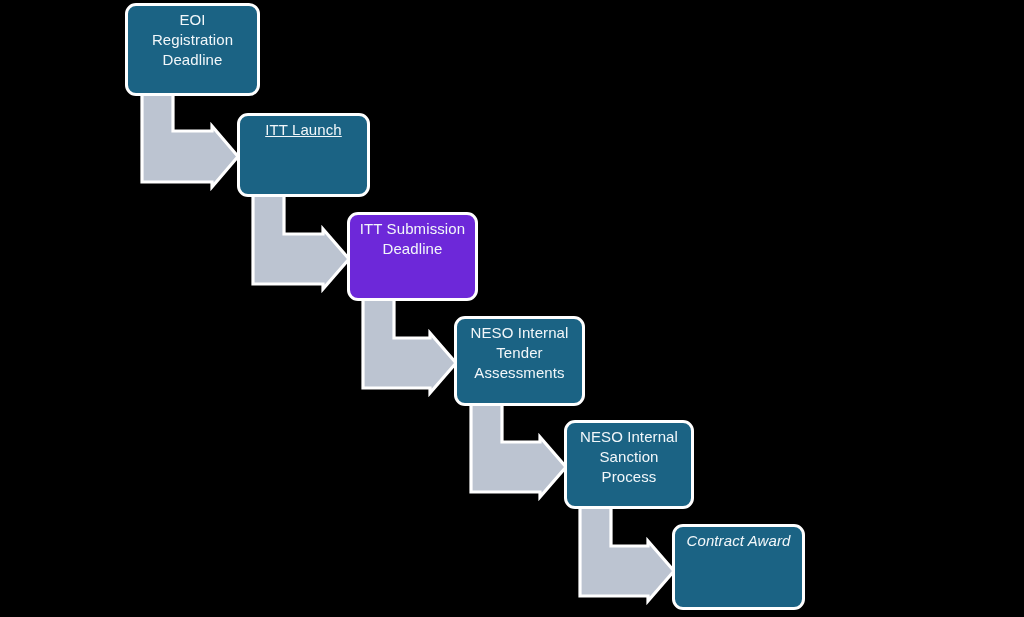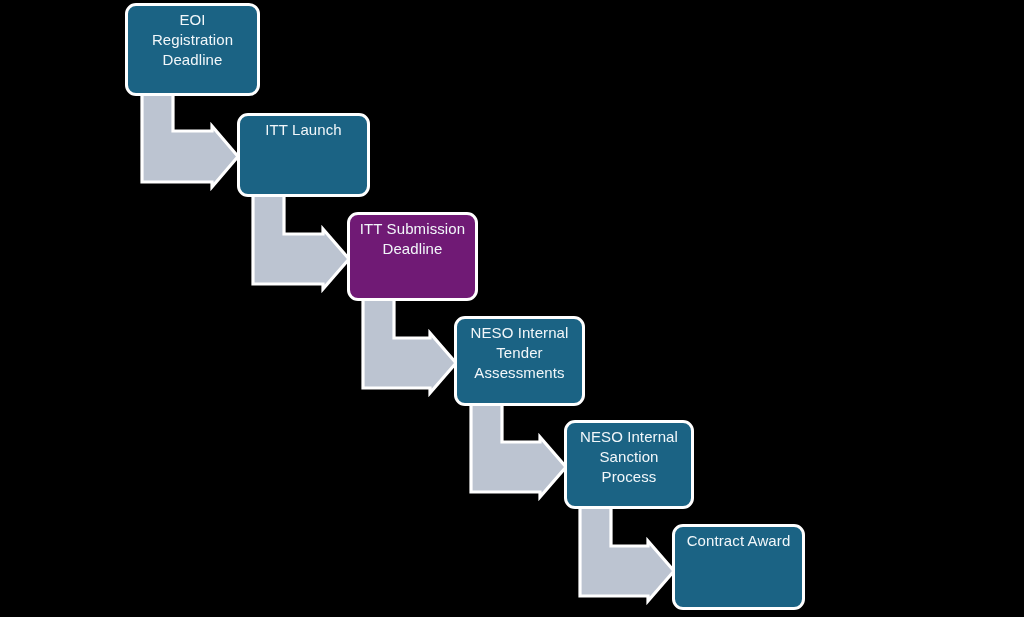--- a/index.html
+++ b/index.html
@@ -70,38 +70,38 @@
       <polygon points="471,404 502,404 502,442 540,442 540,437 566,467 540,497 540,492 471,492" class="arrow-shape" fill="#BCC4D1" stroke="#FFFFFF"></polygon>
       <polygon points="580,507 611,507 611,546 648,546 648,541 674,571 648,601 648,596 580,596" class="arrow-shape" fill="#BCC4D1" stroke="#FFFFFF"></polygon>
     </svg>
 
   <div class="flow-node" id="node-0" style="left: 125px; top: 3px; width: 135px; height: 93px; background: rgb(27, 99, 132); border-color: rgb(255, 255, 255); color: rgb(242, 247, 250);">
     <span class="node-label">EOI
 Registration
 Deadline</span>
   </div>
 
-  <div class="flow-node" id="node-1" style="left: 237px; top: 113px; width: 133px; height: 84px; background: rgb(27, 99, 132); border-color: rgb(255, 255, 255); color: rgb(242, 247, 250);">
+  <div class="flow-node" id="node-1" style="left: 237px; top: 113px; width: 133px; height: 84px; background: rgb(27, 99, 132); border-color: rgb(255, 255, 255); color: rgb(242, 247, 250); text-decoration: underline;">
     <span class="node-label">ITT Launch</span>
   </div>
 
-  <div class="flow-node" id="node-2" style="left: 347px; top: 212px; width: 131px; height: 89px; background: #701a75; border-color: rgb(255, 255, 255); color: rgb(242, 247, 250);">
+  <div class="flow-node" id="node-2" style="left: 347px; top: 212px; width: 131px; height: 89px; background: #6d28d9; border-color: rgb(255, 255, 255); color: rgb(242, 247, 250);">
     <span class="node-label">ITT Submission
 Deadline</span>
   </div>
 
   <div class="flow-node" id="node-3" style="left: 454px; top: 316px; width: 131px; height: 90px; background: rgb(27, 99, 132); border-color: rgb(255, 255, 255); color: rgb(242, 247, 250);">
     <span class="node-label">NESO Internal
 Tender
 Assessments</span>
   </div>
 
   <div class="flow-node" id="node-4" style="left: 564px; top: 420px; width: 130px; height: 89px; background: rgb(27, 99, 132); border-color: rgb(255, 255, 255); color: rgb(242, 247, 250);">
     <span class="node-label">NESO Internal
 Sanction
 Process</span>
   </div>
 
-  <div class="flow-node" id="node-5" style="left: 672px; top: 524px; width: 133px; height: 86px; background: rgb(27, 99, 132); border-color: rgb(255, 255, 255); color: rgb(242, 247, 250);">
+  <div class="flow-node" id="node-5" style="left: 672px; top: 524px; width: 133px; height: 86px; background: rgb(27, 99, 132); border-color: rgb(255, 255, 255); color: rgb(242, 247, 250); font-style: italic;">
     <span class="node-label">Contract Award</span>
   </div>
 
 </div>
 
 </body></html>

